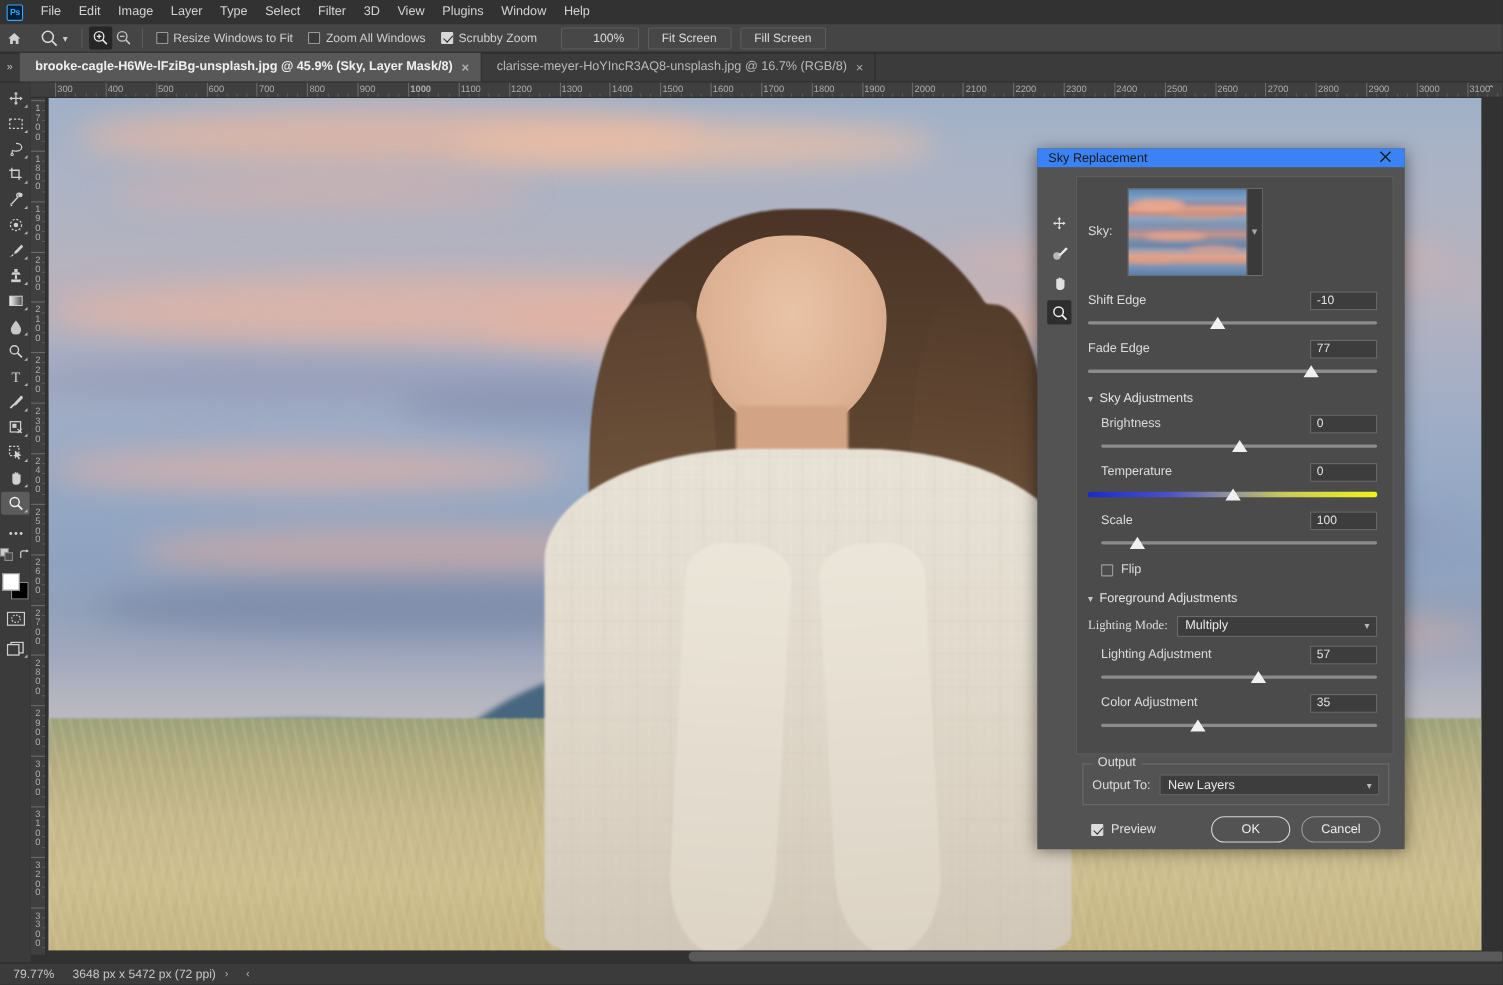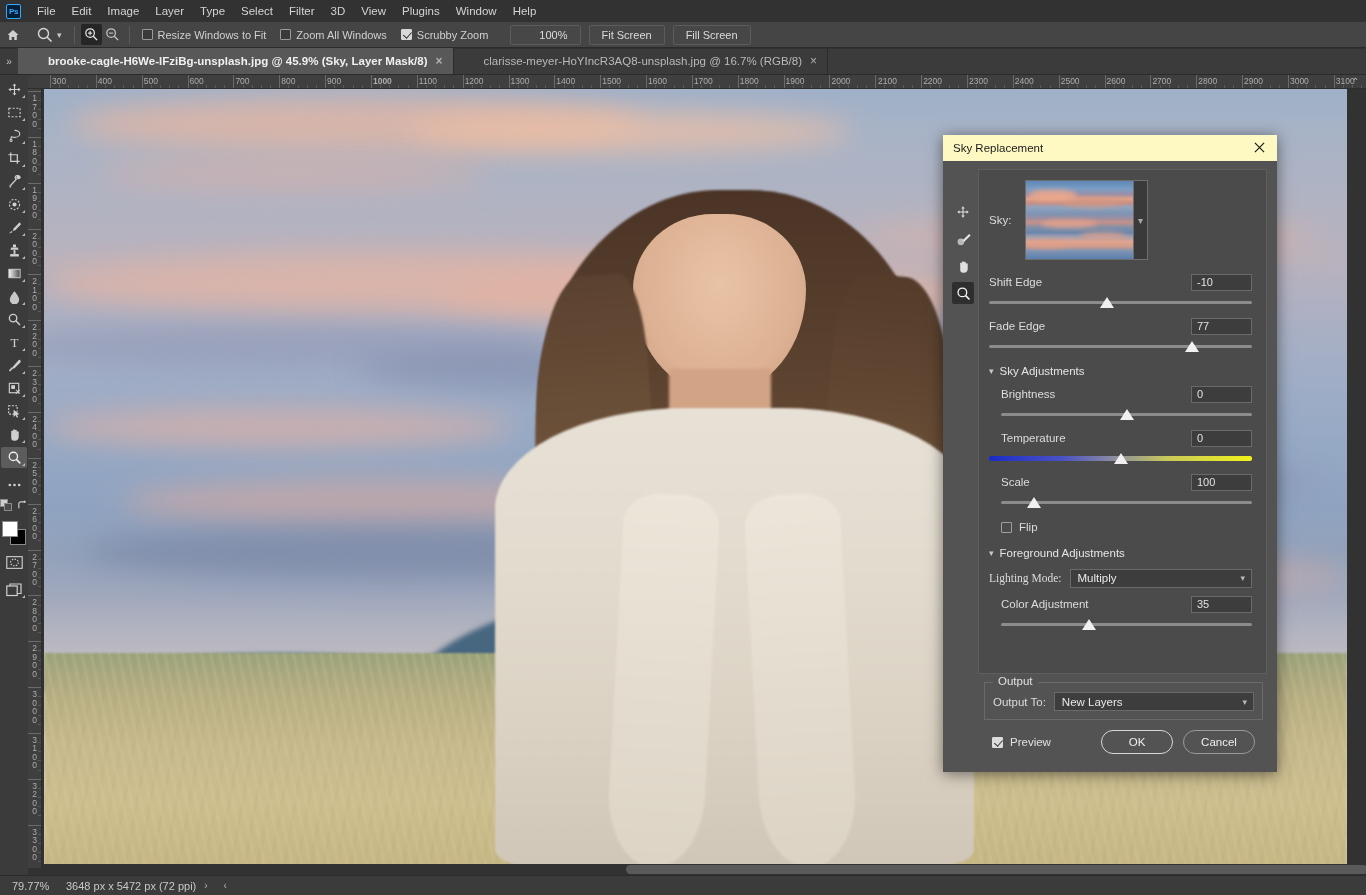--- a/index.html
+++ b/index.html
@@ -70,21 +70,21 @@
     position: absolute; top: 49px; left: 0; width: 1366px; height: 26px;
     background: #3b3b3b; display:flex; align-items:flex-end;
     border-bottom: 1px solid #2b2b2b;
   }
   .panel-toggle {
     width: 18px; height: 26px; color:#c0c0c0; font-size:10px;
     display:flex; align-items:center; justify-content:center;
   }
   .tab {
     height: 26px; display:flex; align-items:center; gap:8px;
-    padding: 0 10px 0 30px; font-size:11.5px; color:#b9b9b9;
+    padding: 0 10px 0 14px; font-size:11.5px; color:#b9b9b9;
     border-right: 1px solid #2b2b2b; white-space:nowrap;
   }
   .tab.active { background:#585858; color:#f0f0f0; font-weight:bold; }
   .tab-close { font-size:12px; color:#b0b0b0; line-height:1; }
 
   
   .toolbar {
     position:absolute; top:75px; left:0; width:28px; height:820px;
     background:#3b3b3b; display:flex; flex-direction:column; align-items:center;
     padding-top: 4px;
@@ -242,21 +242,21 @@
     position:absolute; top:0; right:0; width:19px; height:779px; background:#323232;
   }
 
   
   .dialog {
     position:absolute; left:943px; top:135px; width:334px; height:637px;
     background:#535353; box-shadow: 0 2px 14px rgba(0,0,0,.5);
     display:flex; flex-direction:column;
   }
   .dlg-title {
-    height:26px; background:#fef9c3; display:flex; align-items:center;
+    height:26px; background:#3b82f6; display:flex; align-items:center;
     justify-content:space-between; padding:0 8px 0 10px;
   }
   .dlg-title-text { font-size:11.5px; color:#1a1a1a; }
   .dlg-close { font-size:13px; color:#1a1a1a; line-height:1; padding:2px 4px; }
   .dlg-body { flex:1; display:flex; padding:8px 10px 6px 5px; }
   .dlg-tools {
     width:30px; display:flex; flex-direction:column; align-items:center;
     gap:5px; padding-top:32px;
   }
   .dtool {
@@ -1160,20 +1160,30 @@
           </div>
 
           <div class="mode-row">
             <span class="mode-lab">Lighting Mode:</span>
             <div class="select">
               <span>Multiply</span>
               <span class="sel-chev">▾</span>
             </div>
           </div>
 
+          <div class="ctl">
+            <div class="ctl-head">
+              <span class="ctl-lab indent">Lighting Adjustment</span>
+              <span class="ctl-val">57</span>
+            </div>
+            <div class="slider inset">
+              <div class="track"></div>
+              <div class="thumb" style="left:57%;"></div>
+            </div>
+          </div>
 
           <div class="ctl">
             <div class="ctl-head">
               <span class="ctl-lab indent">Color Adjustment</span>
               <span class="ctl-val">35</span>
             </div>
             <div class="slider inset">
               <div class="track"></div>
               <div class="thumb" style="left:35%;"></div>
             </div>

